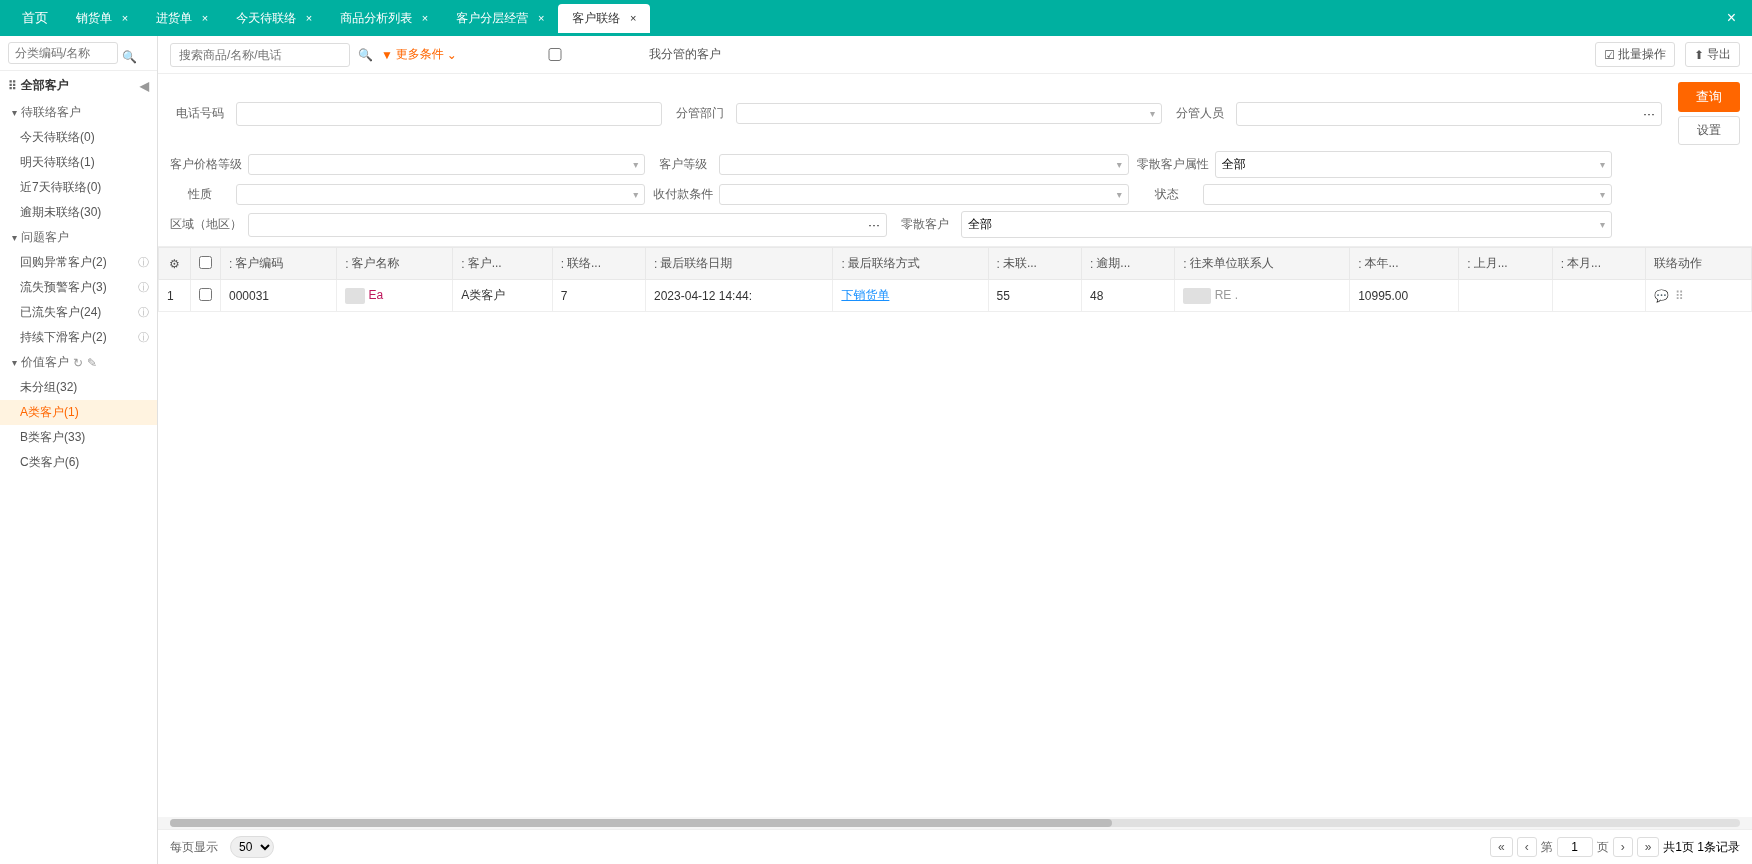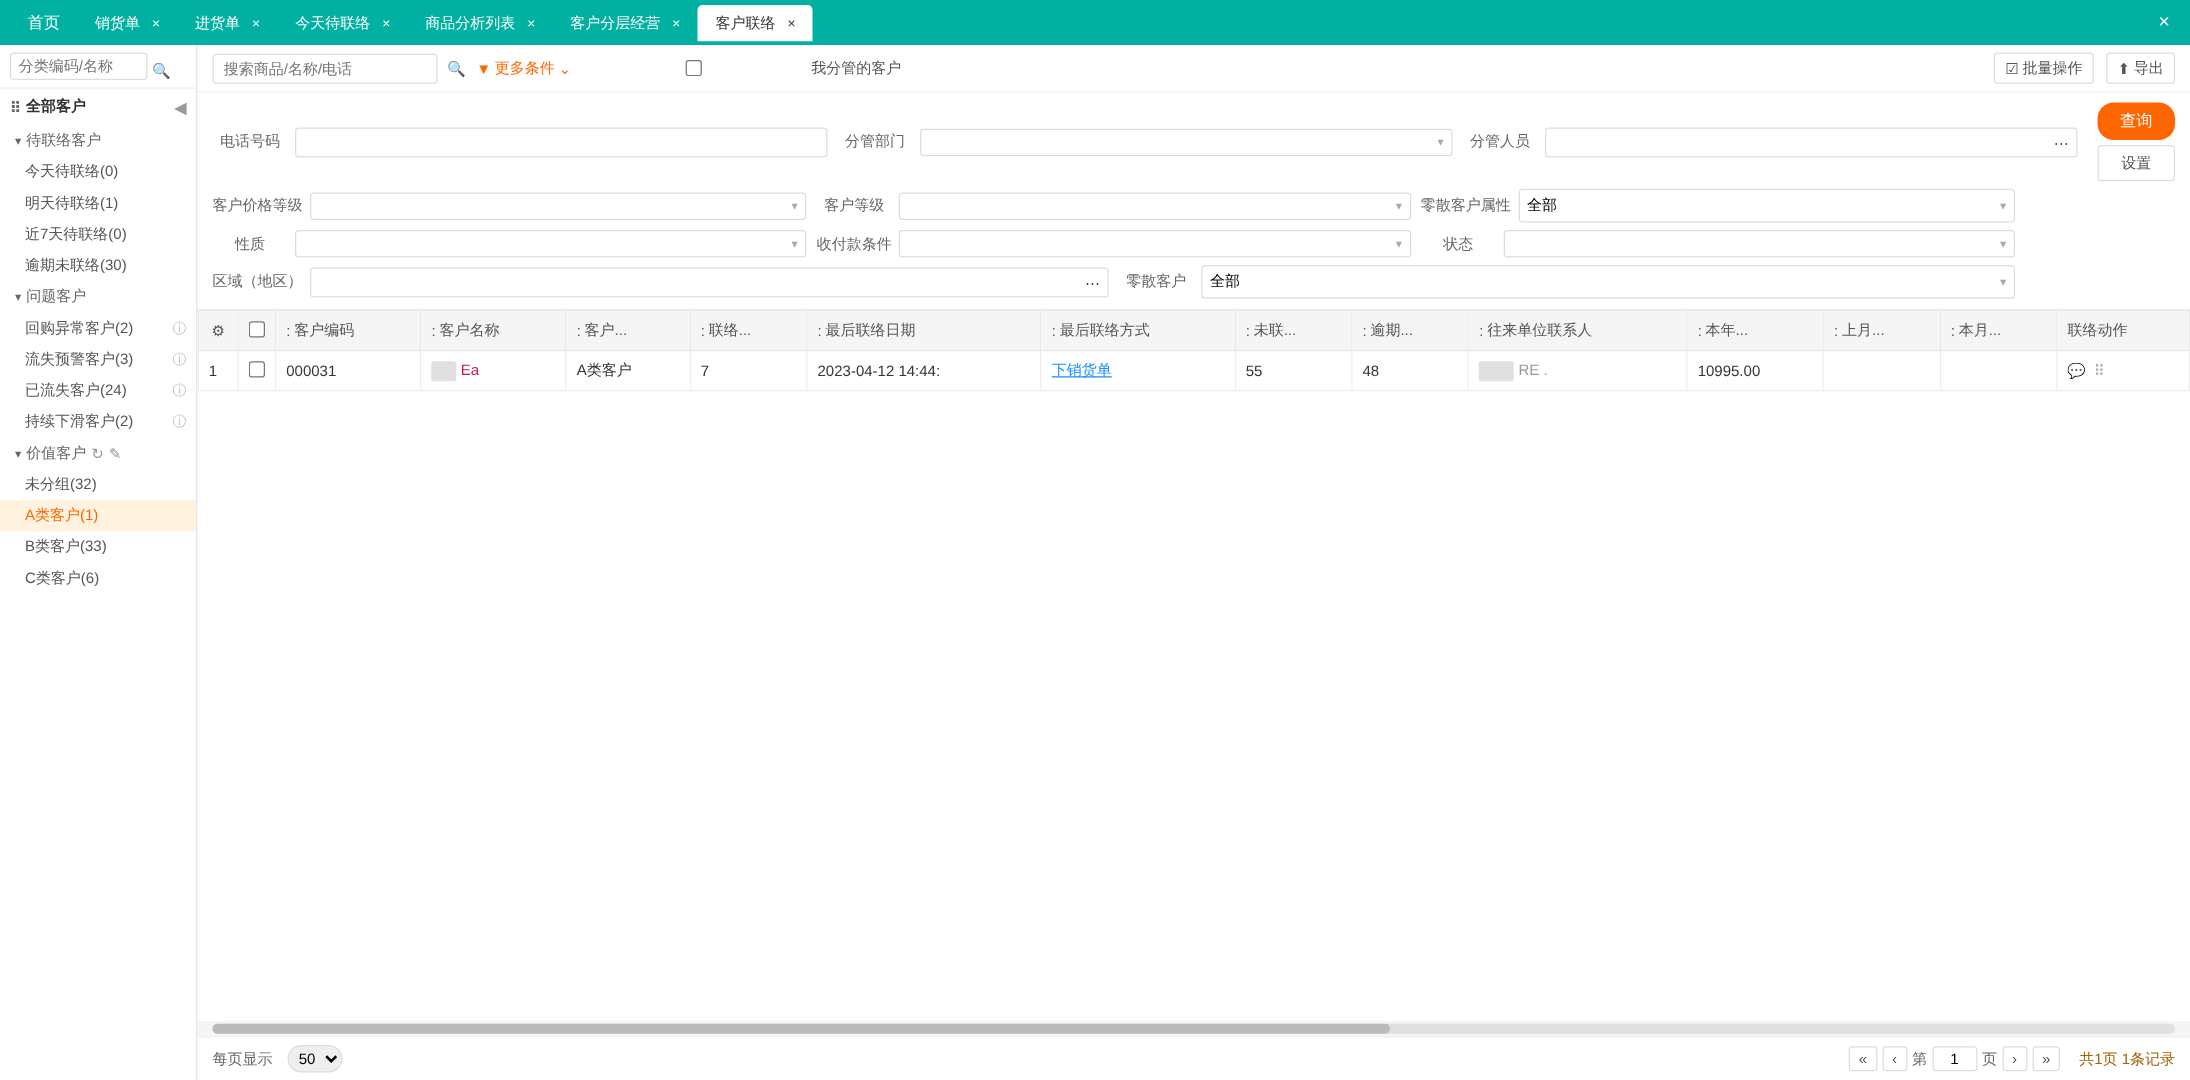--- a/index.html
+++ b/index.html
@@ -234,21 +234,21 @@
       border-radius: 3px;
       padding: 4px 6px;
       font-size: 12px;
       background: #fff;
       min-width: 120px;
     }
     .query-btn {
       background: #ff6600;
       color: #fff;
       border: none;
-      border-radius: 13px;
+      border-radius: 3px;
       padding: 6px 18px;
       cursor: pointer;
       font-size: 13px;
     }
     .setting-btn {
       background: #fff;
       color: #555;
       border: 1px solid #ddd;
       border-radius: 3px;
       padding: 5px 16px;
@@ -339,21 +339,21 @@
     }
     .page-btn:disabled { color: #ccc; cursor: default; }
     .page-input {
       border: 1px solid #ddd;
       border-radius: 3px;
       padding: 2px 6px;
       width: 36px;
       text-align: center;
       font-size: 12px;
     }
-    .total-records { color: #a16207; margin-left: 11px; }
+    .total-records { color: #000000; }
 
     
     .scroll-bar-container {
       background: #f5f5f5;
       height: 12px;
       display: flex;
       align-items: center;
     }
     .scroll-bar-track {
       flex: 1;

